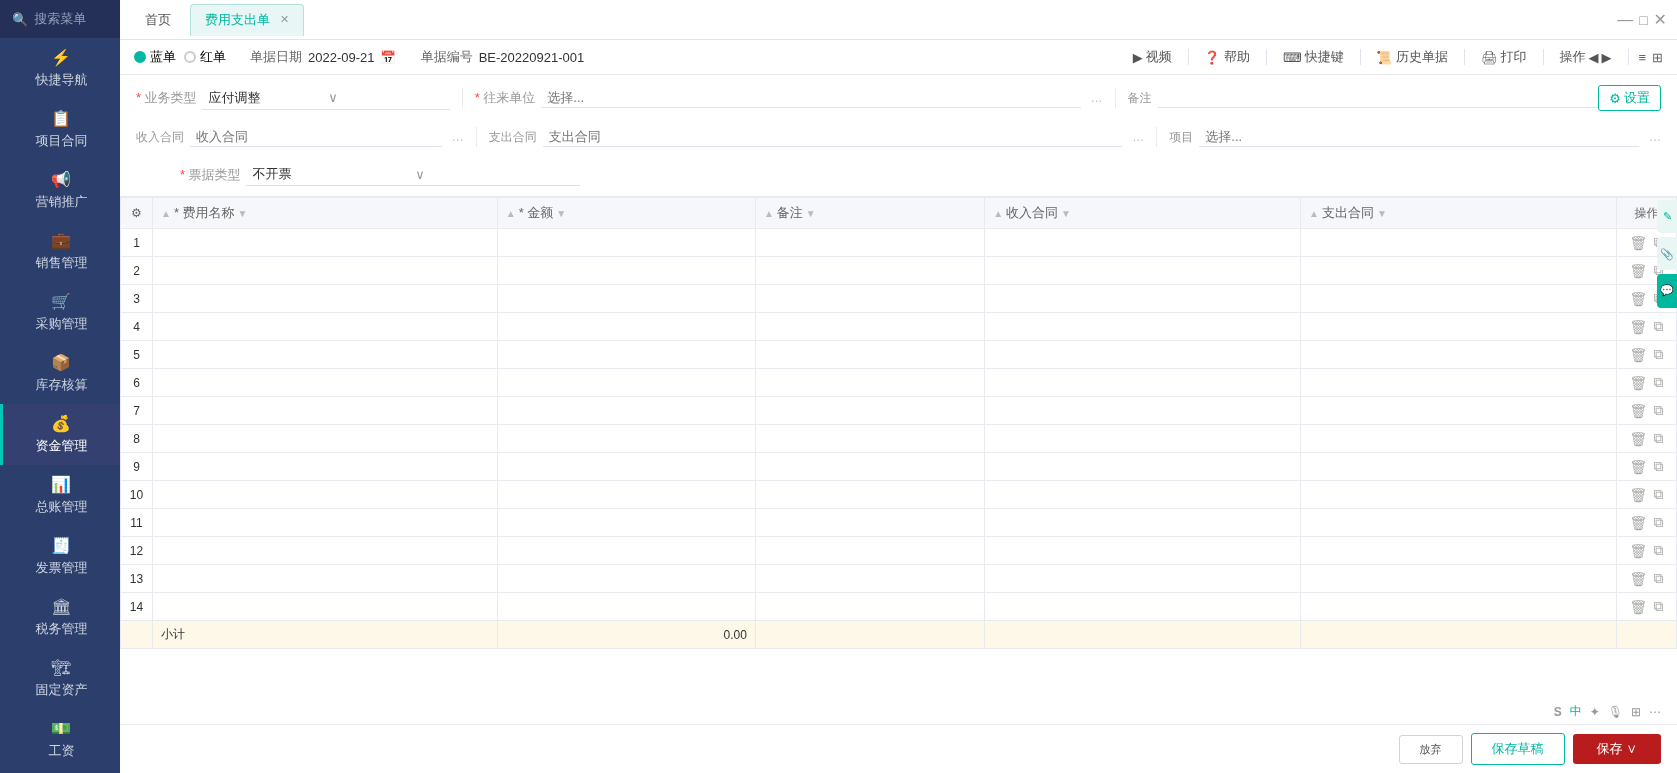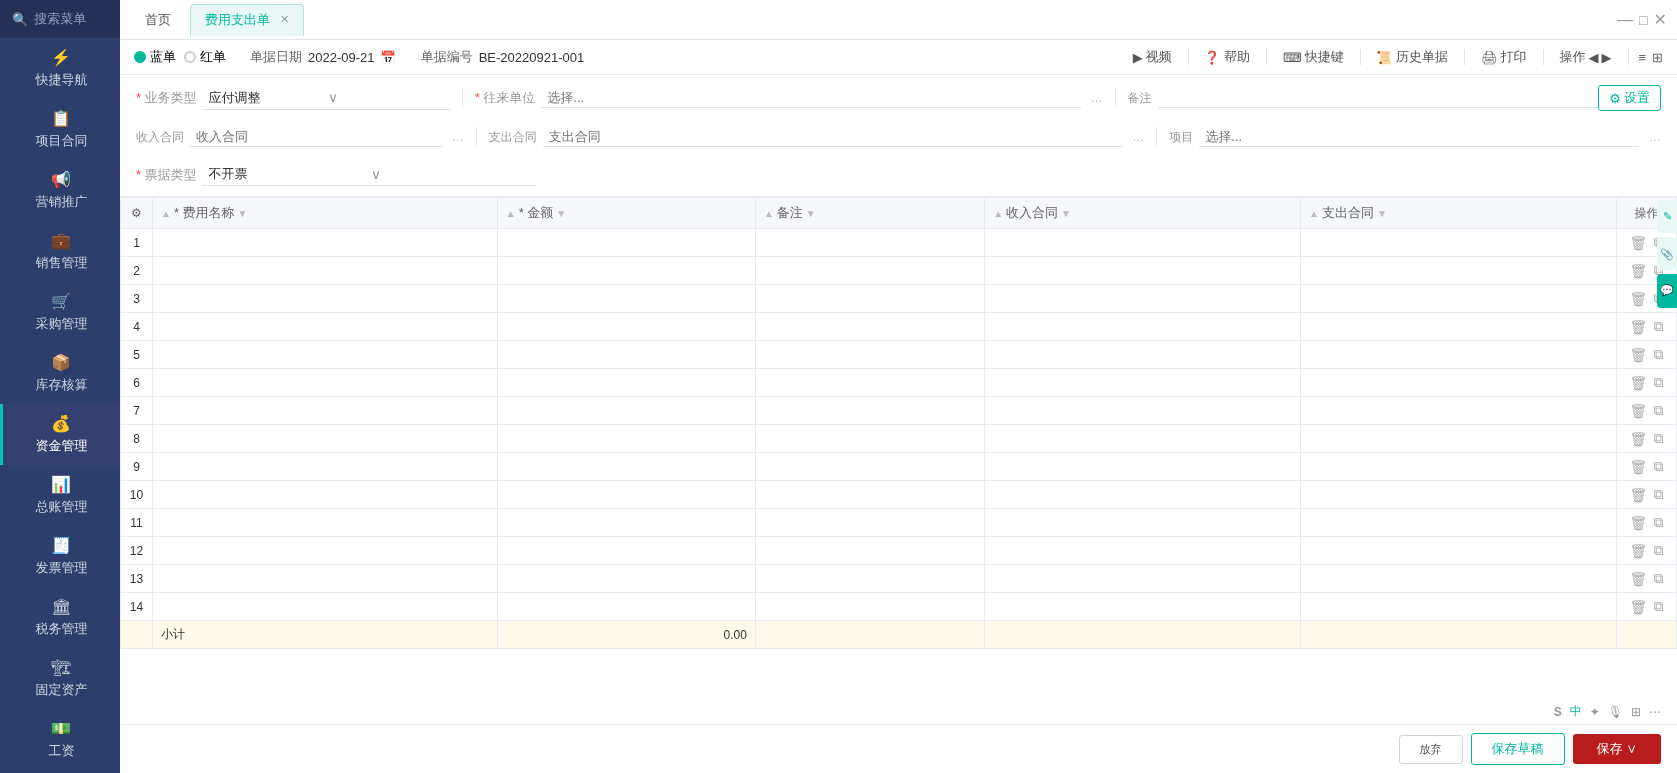--- a/index.html
+++ b/index.html
@@ -397,21 +397,21 @@
       <div class="form-divider"></div>
 
       <div class="form-cell" style="flex:1.5;">
         <label>项目</label>
         <input type="text" placeholder="选择..." style="">
         <span class="more-icon">…</span>
       </div>
     </div>
 
     <div class="form-row" style="margin-top:8px;">
-      <div class="form-cell" style="max-width:400px;">
+      <div class="form-cell" style="max-width:400px;margin-left:44px;">
         <label>
           <span style="color:#f44;">*</span>
           <span>票据类型</span>
         </label>
         <div class="select-field">
           <span>不开票</span>
           <span class="arrow">∨</span>
         </div>
       </div>
     </div>

